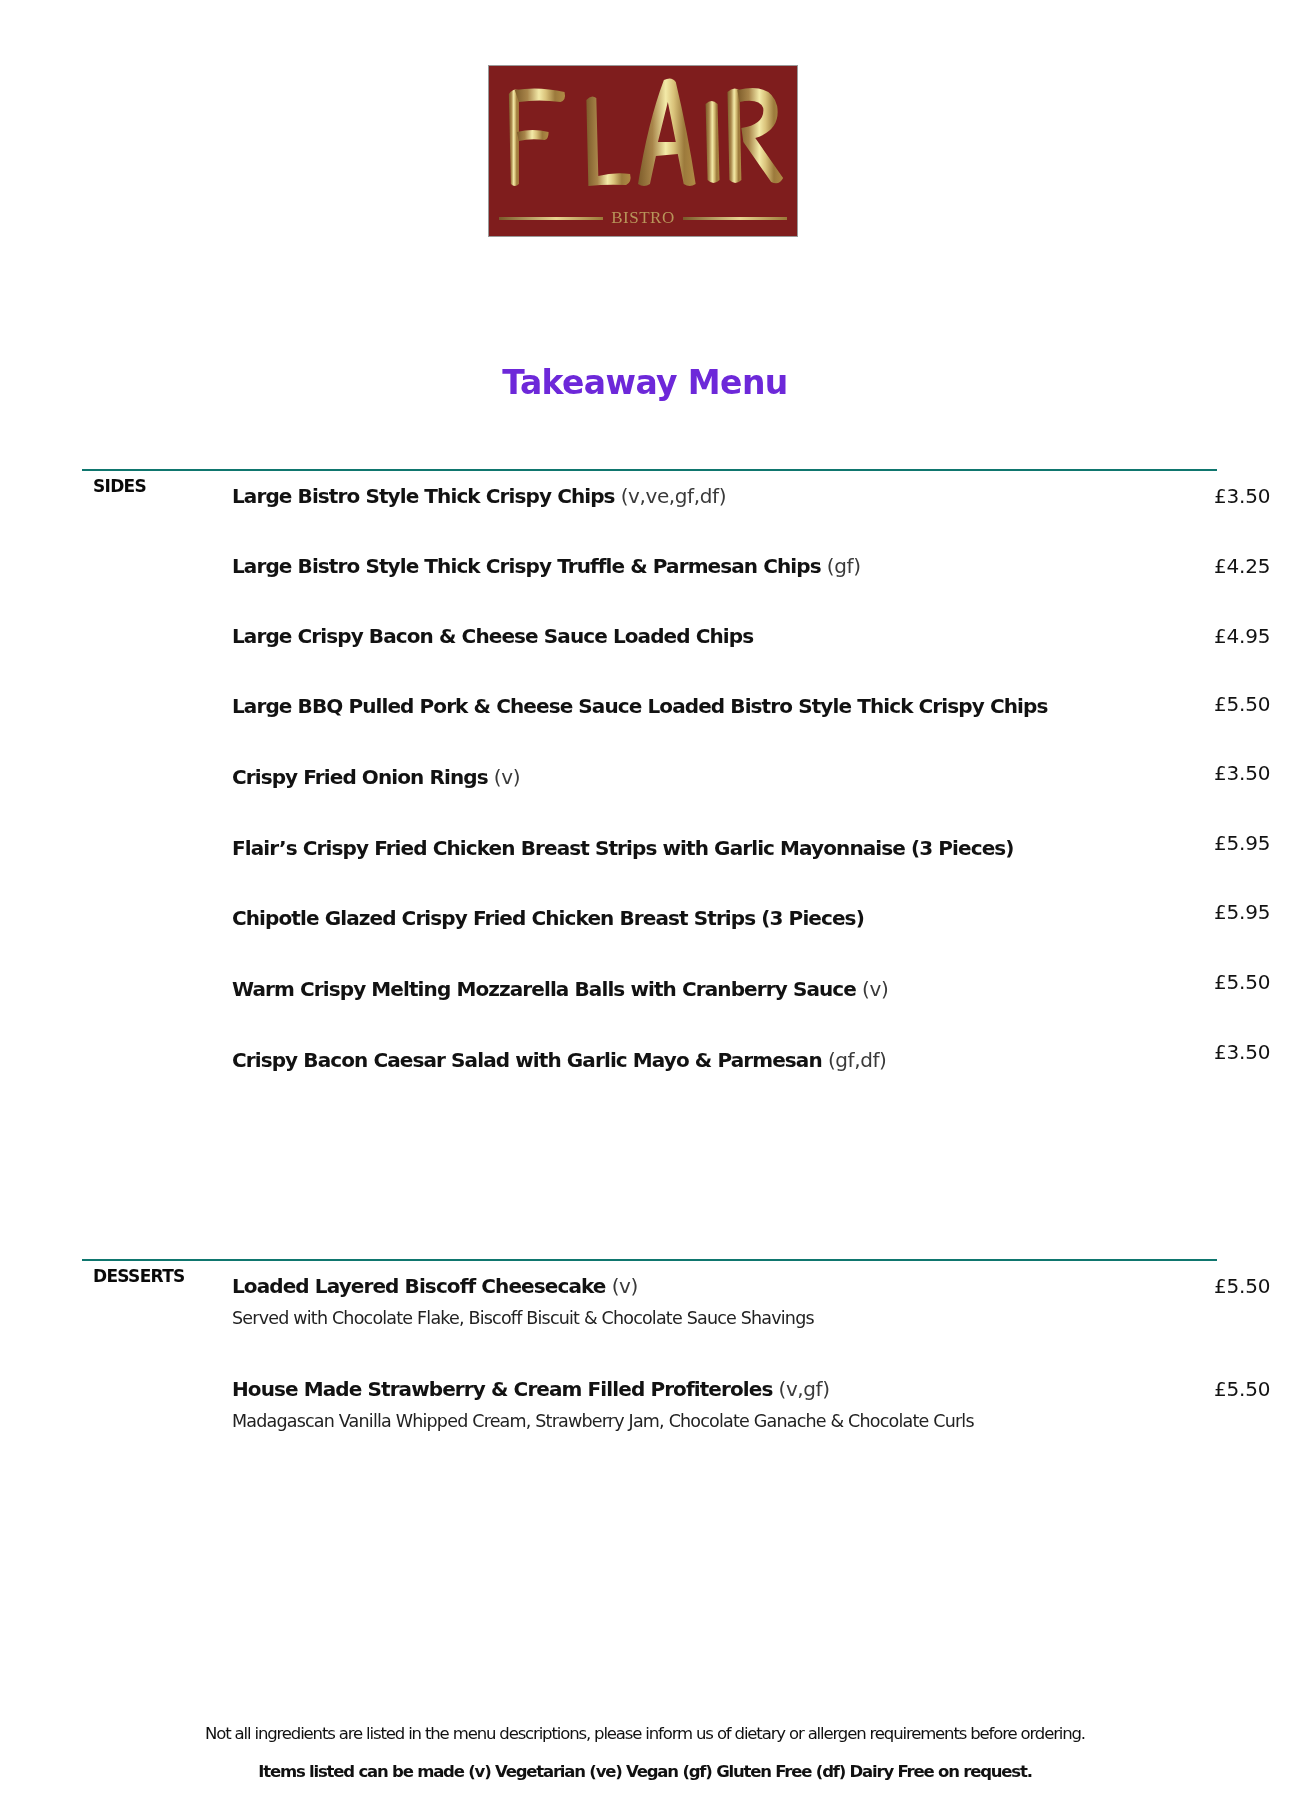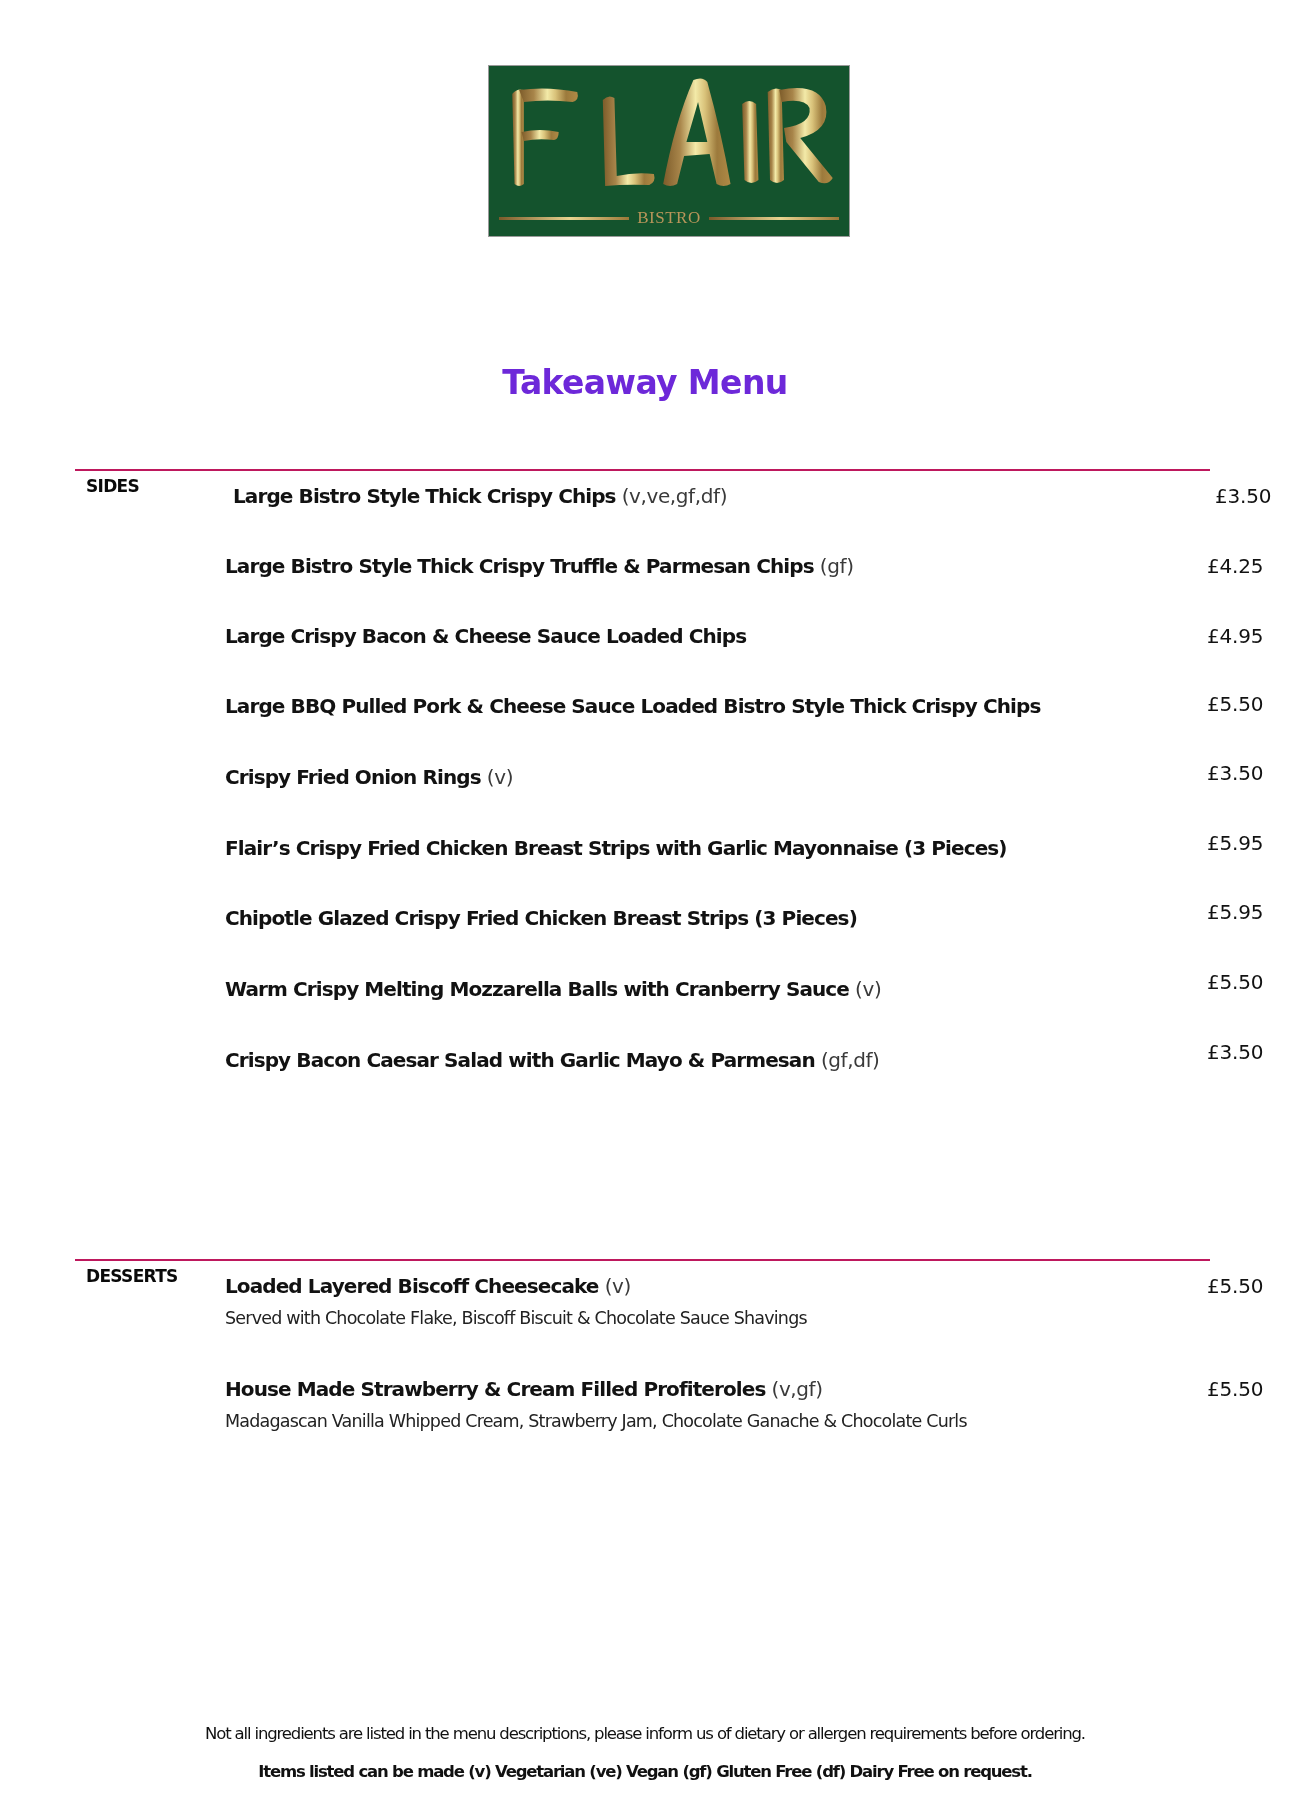--- a/index.html
+++ b/index.html
@@ -13,23 +13,23 @@
       position: relative;
       font-family: "DejaVu Sans", sans-serif;
       color: #111111;
     }
 
     
     .logo {
       position: absolute;
       left: 488px;
       top: 65px;
-      width: 362px;
+      width: 310px;
       height: 172px;
-      background: #14532d;
+      background: #7f1d1d;
       border: 1px solid #9a9a9a;
       overflow: hidden;
     }
     .logo-word {
       position: absolute;
       left: 0;
       top: 6px;
       width: 100%;
       height: 120px;
     }
@@ -69,23 +69,23 @@
       font-size: 33px;
       letter-spacing: -0.6px;
       color: #6d28d9;
       line-height: 44px;
       margin-top: 14px;
     }
 
     
     .section {
       position: absolute;
-      left: 75px;
+      left: 82px;
       width: 1135px;
-      border-top: 2px solid #be185d;
+      border-top: 2px solid #0f766e;
     }
     .section-label {
       position: absolute;
       left: 11px;
       top: 5px;
       font-family: "DejaVu Sans", sans-serif;
       font-weight: bold;
       font-size: 17px;
       letter-spacing: -0.7px;
       color: #0a0a0a;
@@ -199,21 +199,21 @@
     <span class="logo-bistro">BISTRO</span>
     <span class="logo-rule"></span>
   </div>
 </div>
 
 <h1 class="title">Takeaway Menu</h1>
 
 <section class="section" style="top:469px; height:560px;">
   <div class="section-label">SIDES</div>
 
-  <div class="item" style="top:11px;margin-left:8px;">
+  <div class="item" style="top:11px;">
     <span class="item-name"><span>Large Bistro Style Thick Crispy Chips</span> <span class="item-tags">(v,ve,gf,df)</span></span>
     <span class="item-price">£3.50</span>
   </div>
 
   <div class="item" style="top:81px;">
     <span class="item-name"><span>Large Bistro Style Thick Crispy Truffle &amp; Parmesan Chips</span> <span class="item-tags">(gf)</span></span>
     <span class="item-price">£4.25</span>
   </div>
 
   <div class="item" style="top:151px;">

